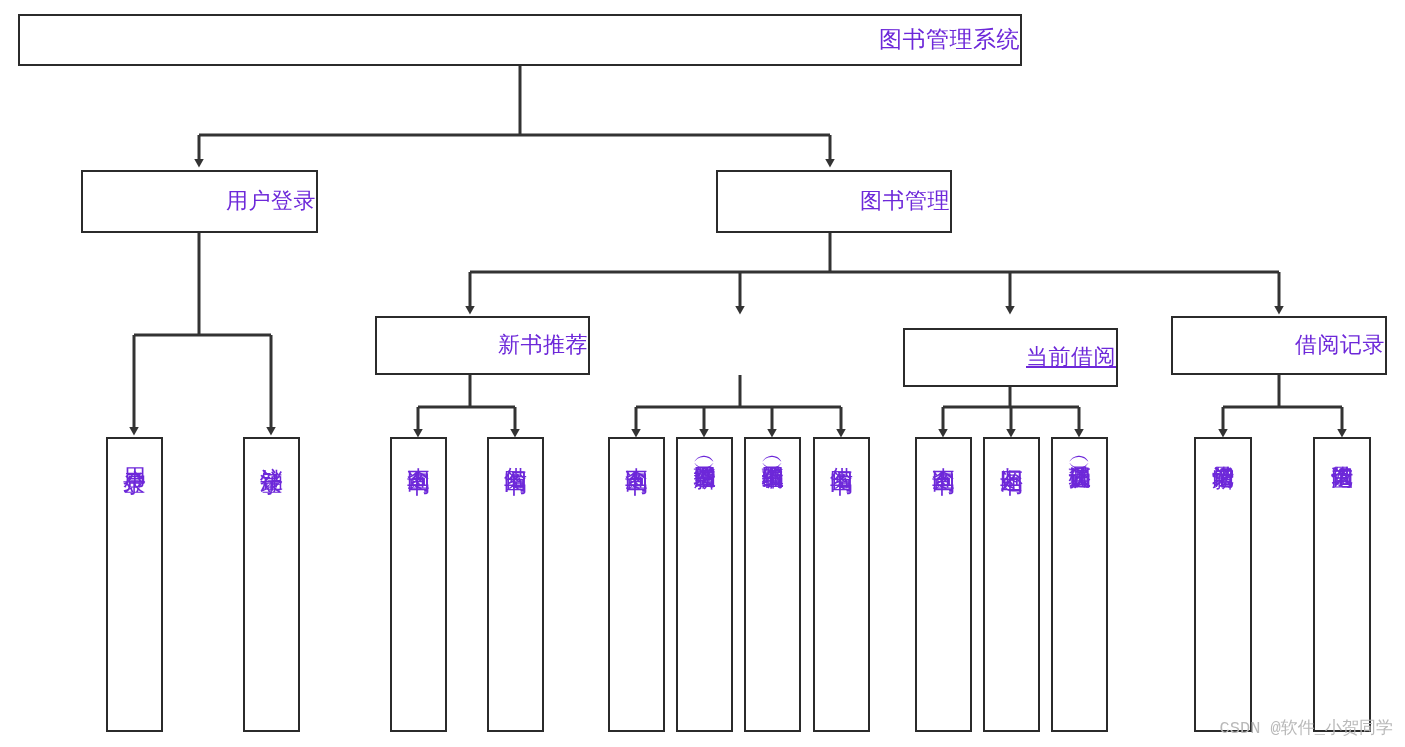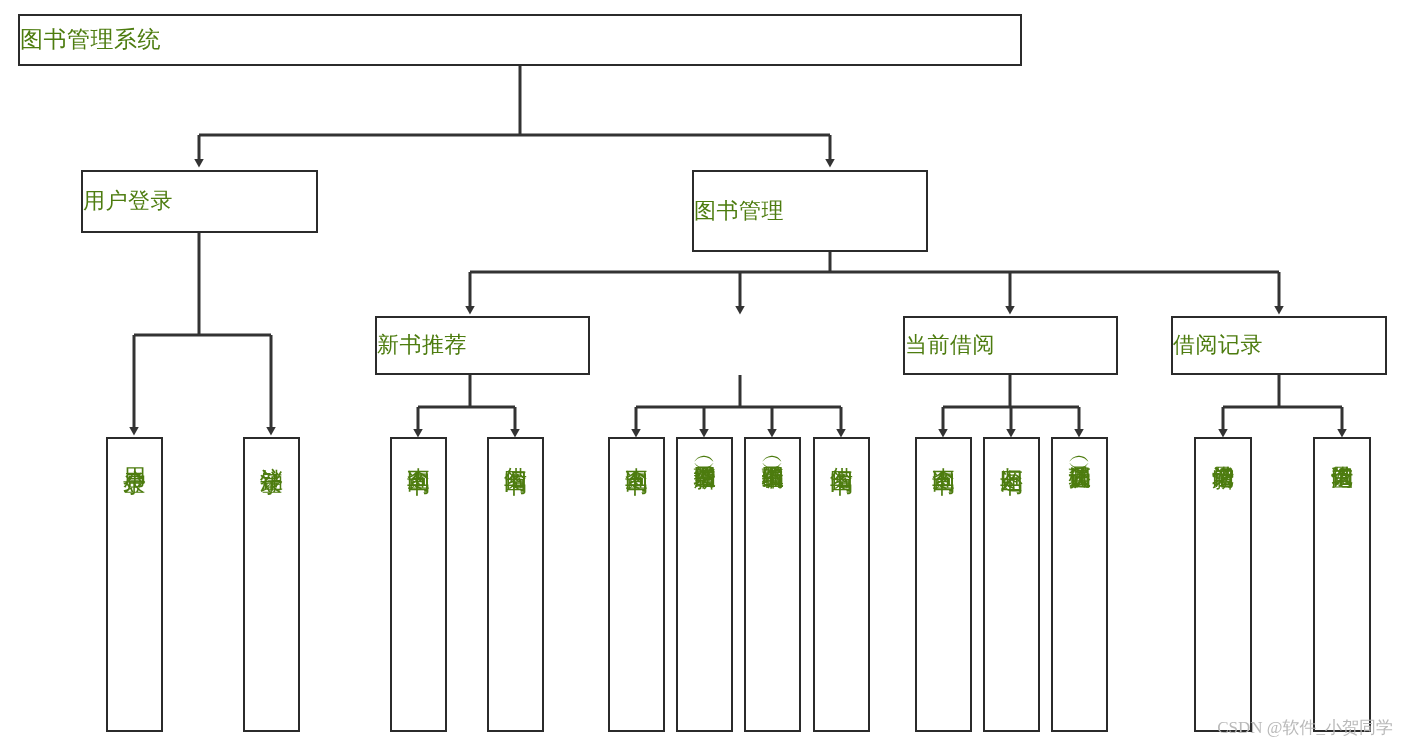--- a/index.html
+++ b/index.html
@@ -26,22 +26,22 @@
     height: 747px;
     pointer-events: none;
   }
   .node {
     position: absolute;
     box-sizing: border-box;
     border: 2px solid #2b2b2b;
     background: #ffffff;
     display: flex;
     align-items: center;
-    justify-content: flex-start;
-    color: #4d7c0f;
+    justify-content: flex-end;
+    color: #6d28d9;
     z-index: 2;
   }
   .node .label {
     display: block;
     text-align: center;
     letter-spacing: 0.5px;
   }
   
   .node.horiz .label {
     font-size: 22px;
@@ -71,21 +71,21 @@
     letter-spacing: 0px;
   }
   .watermark {
     position: absolute;
     right: 12px;
     bottom: 8px;
     font-size: 17px;
     color: #b9b9b9;
     white-space: nowrap;
     z-index: 3;
-    font-family: Liberation Serif, serif;
+    font-family: Liberation Mono, monospace;
   }
 </style>
 </head>
 <body>
 
 <div id="diagram">
 
   <svg id="edges" viewBox="0 0 1405 747" width="1405" height="747" xmlns="http://www.w3.org/2000/svg">
     <defs>
       <marker id="arrow" markerWidth="9" markerHeight="10" refX="1.5" refY="5" orient="auto" markerUnits="userSpaceOnUse">
@@ -136,28 +136,28 @@
     </g>
   </svg>
 
   <div class="node horiz root" style="left:18px; top:14px; width:1004px; height:52px;">
     <span class="label">图书管理系统</span>
   </div>
 
   <div class="node horiz" style="left:81px; top:170px; width:237px; height:63px;">
     <span class="label">用户登录</span>
   </div>
-  <div class="node horiz" style="left:692px; top:170px; width:236px; height:82px;">
+  <div class="node horiz" style="left:716px; top:170px; width:236px; height:63px;">
     <span class="label">图书管理</span>
   </div>
 
   <div class="node horiz" style="left:363px; top:316px; width:215px; height:59px;margin-left:12px;">
     <span class="label">新书推荐</span>
   </div>
-  <div class="node horiz" style="left:903px; top:316px; width:215px; height:59px;">
+  <div class="node horiz" style="left:903px; top:328px; width:215px; height:59px;text-decoration:underline;">
     <span class="label">当前借阅</span>
   </div>
   <div class="node horiz" style="left:1171px; top:316px; width:216px; height:59px;">
     <span class="label">借阅记录</span>
   </div>
 
   <div class="node vert" style="left:106px; top:437px; width:57px; height:295px;">
     <span class="label">用户登录</span>
   </div>
   <div class="node vert" style="left:243px; top:437px; width:57px; height:295px;">

